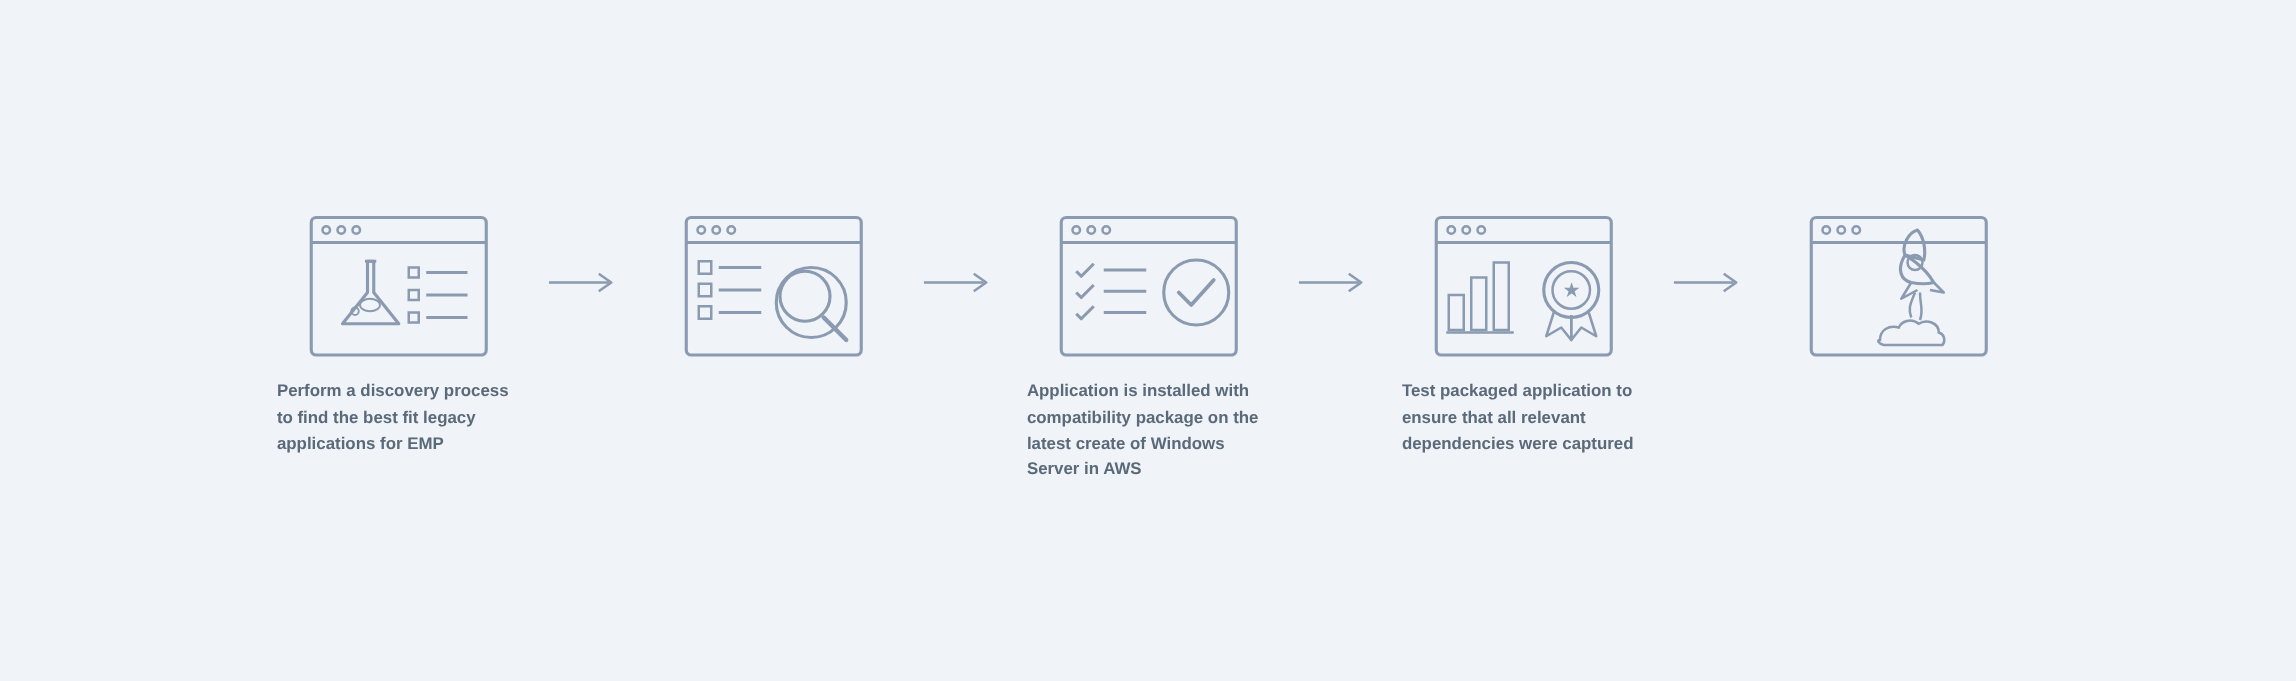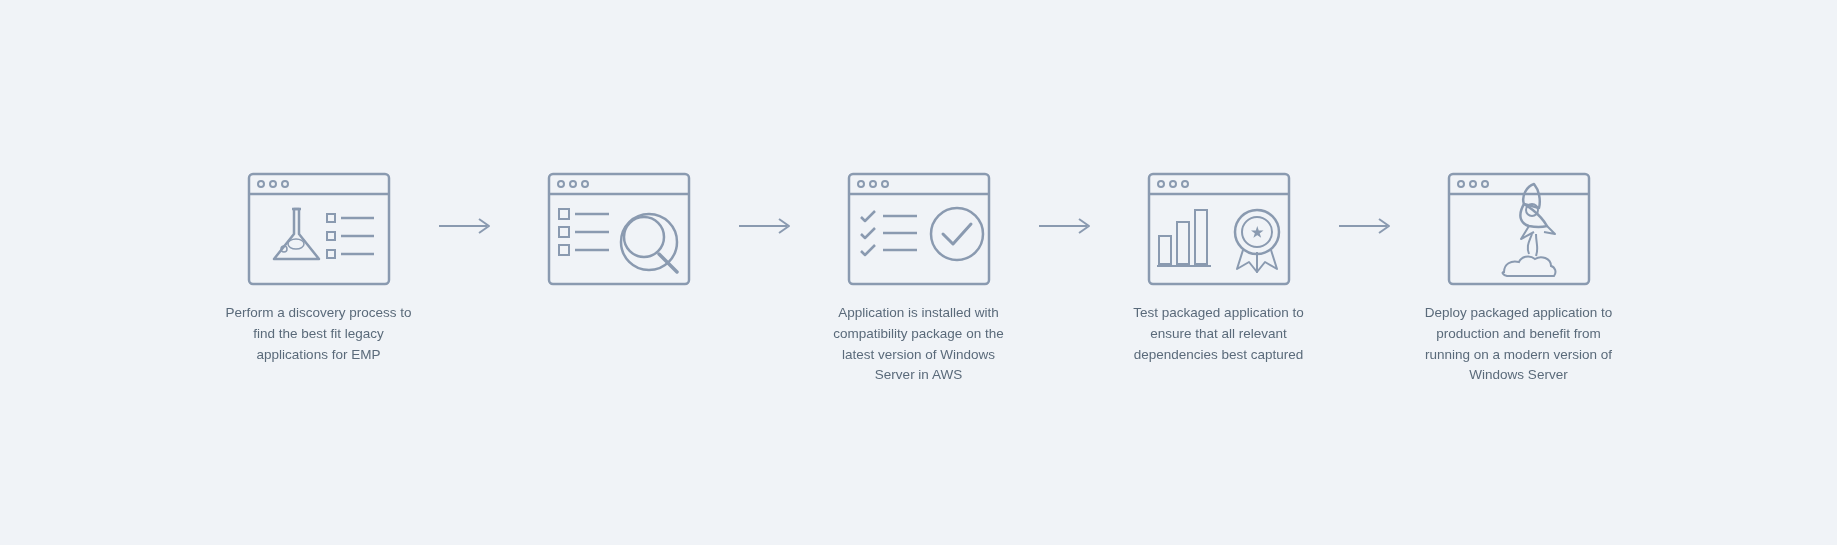--- a/index.html
+++ b/index.html
@@ -32,27 +32,28 @@
       height: 140px;
       display: flex;
       align-items: center;
       justify-content: center;
     }
     .icon-box svg {
       width: 160px;
       height: 130px;
     }
     .step-text {
-      text-align: center;
+      text-align: left;
       font-size: 13.5px;
       color: #5a6a7a;
       line-height: 1.55;
       margin-top: 4px;
       padding: 0 8px;
       max-width: 210px;
+      font-weight: bold;
     }
     .arrow-container {
       display: flex;
       align-items: flex-start;
       padding-top: 55px;
       width: 80px;
       flex-shrink: 0;
       justify-content: center;
     }
     .arrow-container svg {
@@ -143,21 +144,21 @@
         <line x1="44" y1="52" x2="78" y2="52" stroke="#8a9ab0" stroke-width="2.5"></line>
         <polyline points="22,70 26,74 36,64" stroke="#8a9ab0" stroke-width="2.5" fill="none" stroke-linejoin="round"></polyline>
         <line x1="44" y1="69" x2="78" y2="69" stroke="#8a9ab0" stroke-width="2.5"></line>
         <polyline points="22,87 26,91 36,81" stroke="#8a9ab0" stroke-width="2.5" fill="none" stroke-linejoin="round"></polyline>
         <line x1="44" y1="86" x2="78" y2="86" stroke="#8a9ab0" stroke-width="2.5"></line>
 
         <circle cx="118" cy="70" r="26" stroke="#8a9ab0" stroke-width="2.5" fill="none"></circle>
         <polyline points="104,70 114,80 132,60" stroke="#8a9ab0" stroke-width="3" fill="none" stroke-linejoin="round" stroke-linecap="round"></polyline>
       </svg>
     </div>
-    <div class="step-text">Application is installed with compatibility package on the latest version of Windows Server in AWS</div>
+    <div class="step-text">Application is installed with compatibility package on the latest create of Windows Server in AWS</div>
   </div>
 
   <div class="arrow-container">
     <svg viewBox="0 0 60 24" fill="none" xmlns="http://www.w3.org/2000/svg">
       <line x1="0" y1="12" x2="48" y2="12" stroke="#8a9ab0" stroke-width="2"></line>
       <polyline points="40,5 50,12 40,19" stroke="#8a9ab0" stroke-width="2" fill="none" stroke-linejoin="round"></polyline>
     </svg>
   </div>
 
   <div class="step">
@@ -177,21 +178,21 @@
 
         <circle cx="118" cy="68" r="22" stroke="#8a9ab0" stroke-width="2.5" fill="none"></circle>
         <circle cx="118" cy="68" r="15" stroke="#8a9ab0" stroke-width="2" fill="none"></circle>
 
         <path d="M104 86 L98 105 L110 98 L118 108 L118 88" stroke="#8a9ab0" stroke-width="2" fill="none" stroke-linejoin="round"></path>
 
         <path d="M132 86 L138 105 L126 98 L118 108 L118 88" stroke="#8a9ab0" stroke-width="2" fill="none" stroke-linejoin="round"></path>
         <text x="112" y="73" font-size="14" fill="#8a9ab0" font-weight="bold">★</text>
       </svg>
     </div>
-    <div class="step-text">Test packaged application to ensure that all relevant dependencies best captured</div>
+    <div class="step-text">Test packaged application to ensure that all relevant dependencies were captured</div>
   </div>
 
   <div class="arrow-container">
     <svg viewBox="0 0 60 24" fill="none" xmlns="http://www.w3.org/2000/svg">
       <line x1="0" y1="12" x2="48" y2="12" stroke="#8a9ab0" stroke-width="2"></line>
       <polyline points="40,5 50,12 40,19" stroke="#8a9ab0" stroke-width="2" fill="none" stroke-linejoin="round"></polyline>
     </svg>
   </div>
 
   <div class="step">
@@ -212,16 +213,15 @@
 
         <path d="M90 62 L82 75 L95 68" stroke="#8a9ab0" stroke-width="2" fill="none" stroke-linejoin="round"></path>
         <path d="M108 62 L116 70 L105 68" stroke="#8a9ab0" stroke-width="2" fill="none" stroke-linejoin="round"></path>
 
         <path d="M93 70 C90 78 87 82 90 90" stroke="#8a9ab0" stroke-width="2" fill="none"></path>
         <path d="M97 70 C97 80 100 84 97 92" stroke="#8a9ab0" stroke-width="2" fill="none"></path>
 
         <path d="M65 108 C65 100 72 96 80 98 C82 93 90 90 96 95 C102 91 112 94 112 102 C116 103 118 108 115 112 L68 112 C64 111 62 108 65 108 Z" stroke="#8a9ab0" stroke-width="2" fill="none"></path>
       </svg>
     </div>
-    <div class="step-text">Deploy packaged application to production and benefit from running on a modern version of Windows Server</div>
   </div>
 
 </div>
 
 </body></html>

